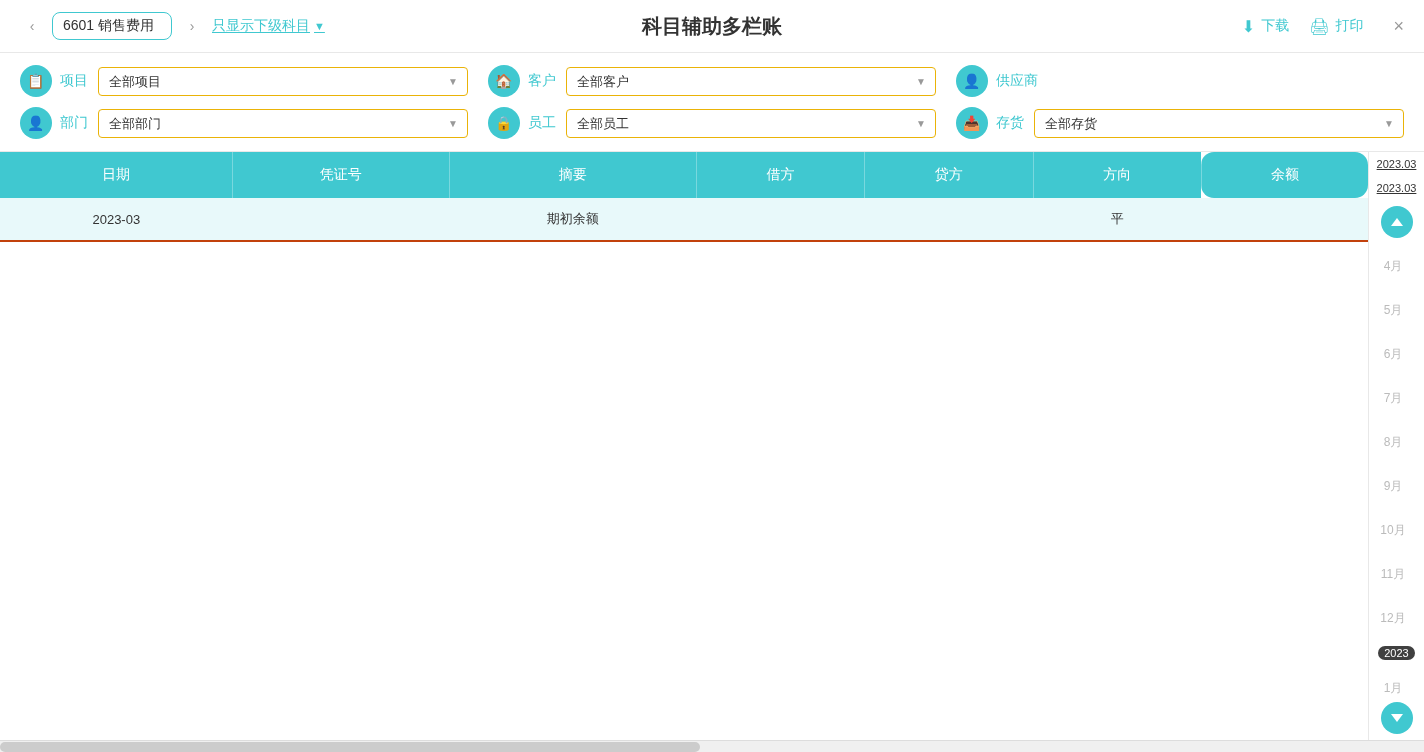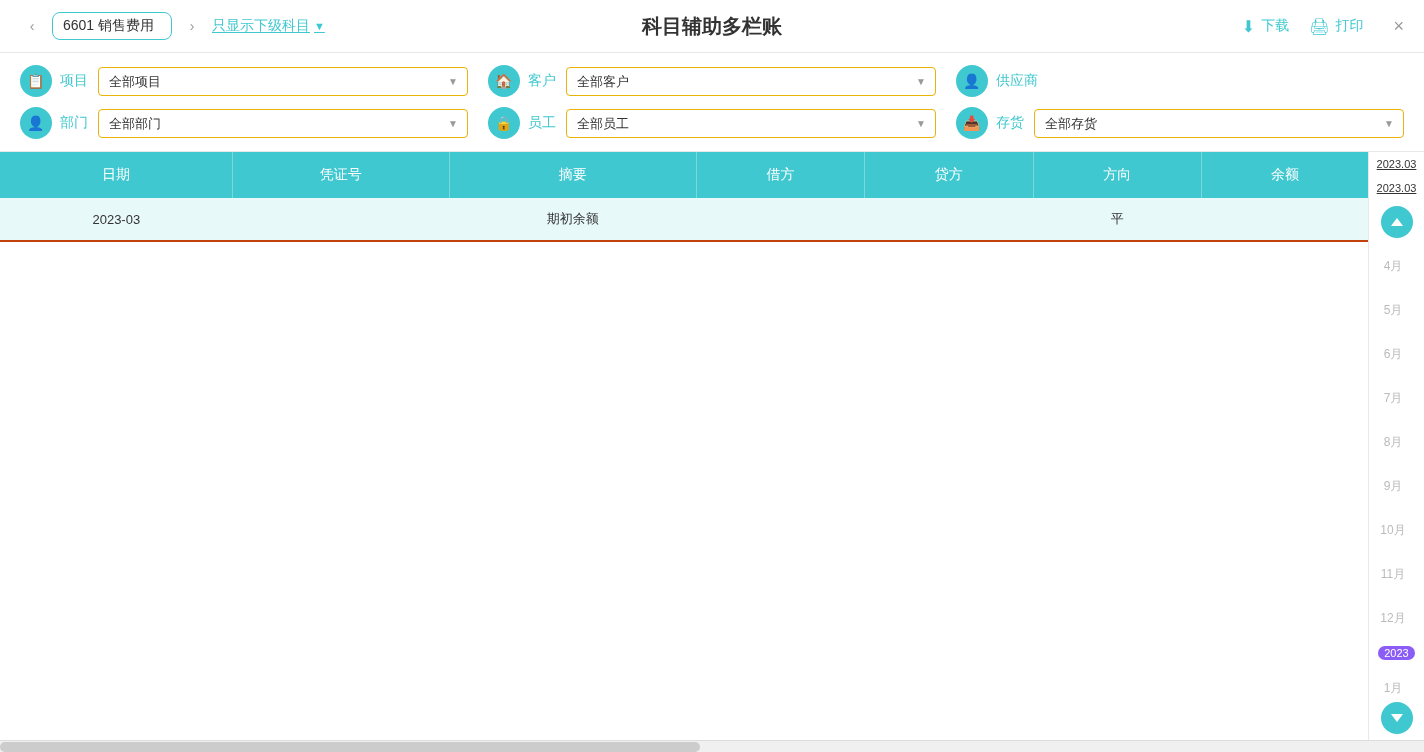--- a/index.html
+++ b/index.html
@@ -161,21 +161,21 @@
       background: #40c8d0;
     }
     .data-table thead th {
       padding: 14px 10px;
       text-align: center;
       color: #fff;
       font-size: 14px;
       font-weight: normal;
       border-right: 1px solid rgba(255,255,255,0.3);
     }
-    .data-table thead th:last-child { border-right: none; }
+    .data-table thead th:last-child { border-right: none; border-radius: 13px; }
     .data-table tbody tr {
       border-bottom: 2px solid #c2410c;
     }
     .data-table tbody td {
       padding: 12px 10px;
       text-align: center;
       font-size: 13px;
       color: #333;
     }
     .scrollbar-h {
@@ -248,21 +248,21 @@
       margin: 0 auto;
       font-size: 12px;
     }
     .period-circle.normal {
       color: #bbb;
       margin-left: 8px;
     }
     .year-label {
       color: #8cc800;
       font-size: 11px;
-      background: #8b5cf6;
+      background: #404040;
       color: white;
       border-radius: 8px;
       padding: 1px 6px;
       display: inline-block;
       margin: 2px auto;
     }
     .current-period-header {
       width: 100%;
       text-align: center;
       padding: 6px 2px;

